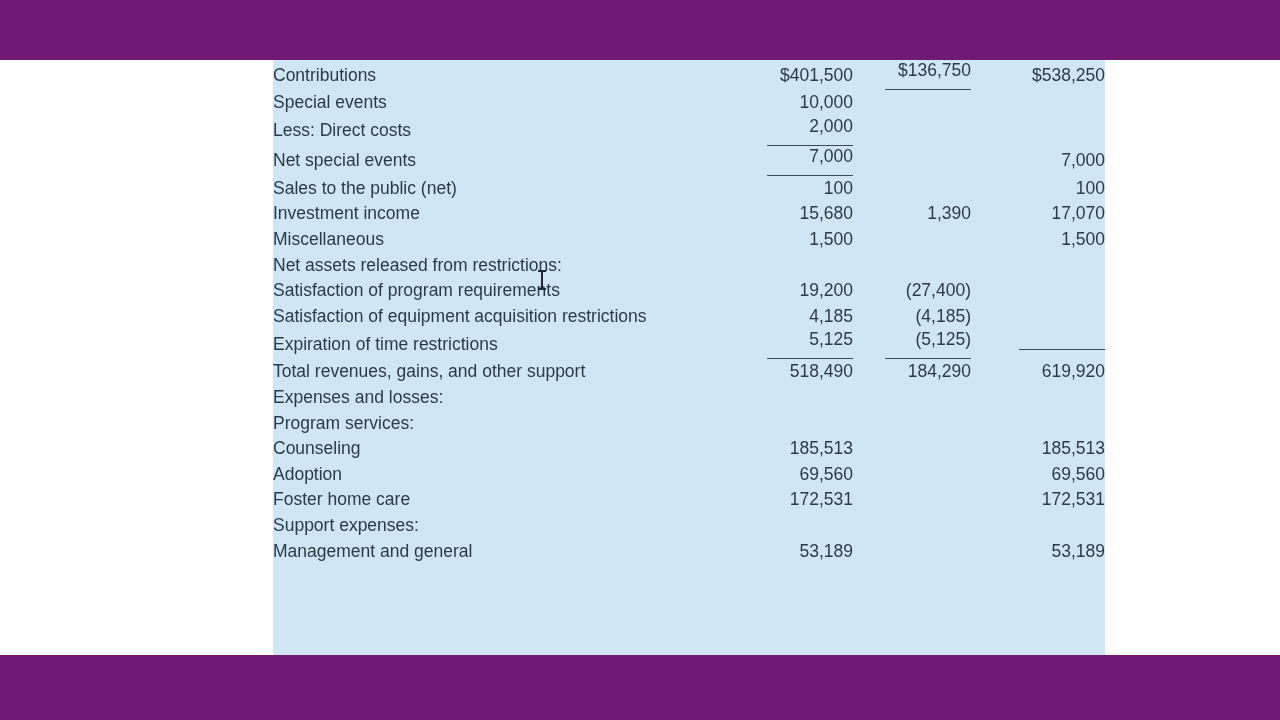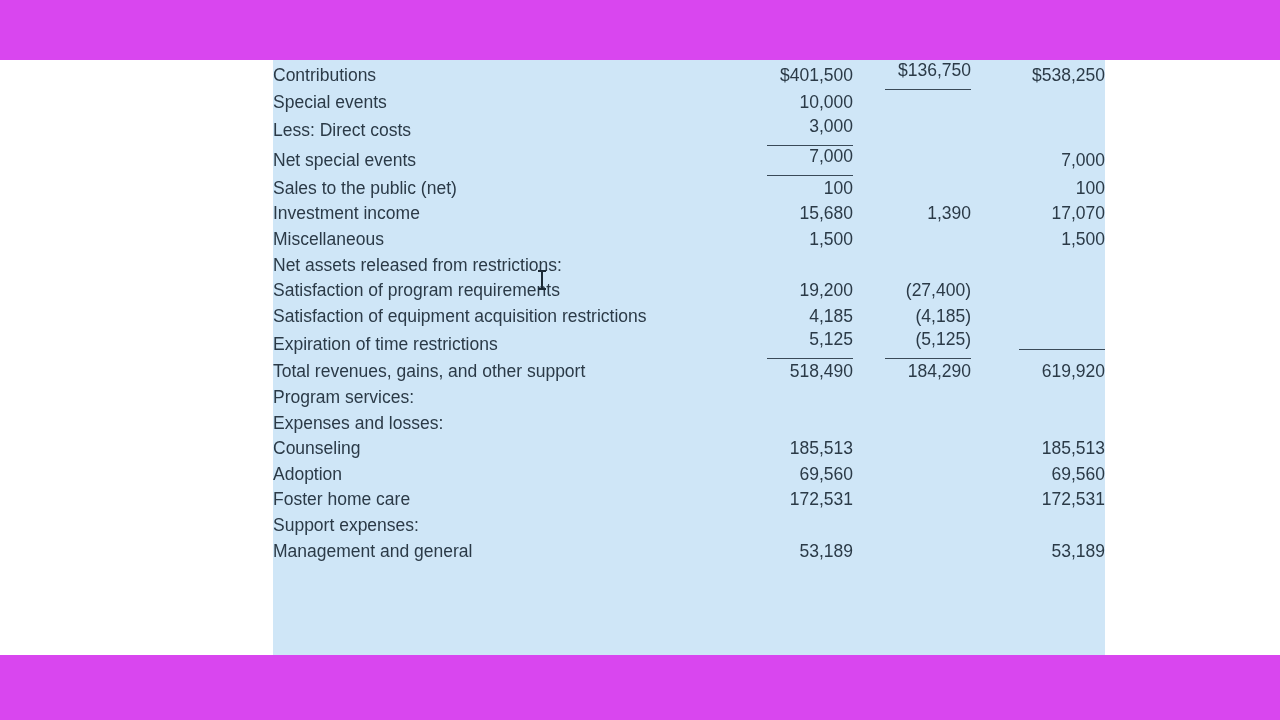--- a/index.html
+++ b/index.html
@@ -10,21 +10,21 @@
     height: 720px;
     overflow: hidden;
   }
   body {
     font-family: "Liberation Sans", sans-serif;
   }
   #screen {
     position: relative;
     width: 1280px;
     height: 720px;
-    background: #d946ef;
+    background: #701a75;
   }
   
   .page-white {
     position: absolute;
     left: 0;
     top: 60px;
     width: 1280px;
     height: 595px;
     background: #ffffff;
   }
@@ -143,21 +143,21 @@
               <td class="num"><span class="nbox wide">$538,250</span></td>
             </tr>
             <tr>
               <td class="label ind1">Special events</td>
               <td class="num"><span class="nbox">10,000</span></td>
               <td class="num"><span class="nbox"></span></td>
               <td class="num"><span class="nbox wide"></span></td>
             </tr>
             <tr>
               <td class="label ind1">Less: Direct costs</td>
-              <td class="num"><span class="nbox ul-single">3,000</span></td>
+              <td class="num"><span class="nbox ul-single">2,000</span></td>
               <td class="num"><span class="nbox"></span></td>
               <td class="num"><span class="nbox wide"></span></td>
             </tr>
             <tr>
               <td class="label ind1">Net special events</td>
               <td class="num"><span class="nbox ul-single">7,000</span></td>
               <td class="num"><span class="nbox"></span></td>
               <td class="num"><span class="nbox wide">7,000</span></td>
             </tr>
             <tr>
@@ -202,27 +202,27 @@
               <td class="num"><span class="nbox ul-single">(5,125)</span></td>
               <td class="num"><span class="blank-rule"></span></td>
             </tr>
             <tr>
               <td class="label ind2">Total revenues, gains, and other support</td>
               <td class="num"><span class="nbox">518,490</span></td>
               <td class="num"><span class="nbox">184,290</span></td>
               <td class="num"><span class="nbox wide">619,920</span></td>
             </tr>
             <tr>
+              <td class="label ind0">Expenses and losses:</td>
+              <td class="num"><span class="nbox"></span></td>
+              <td class="num"><span class="nbox"></span></td>
+              <td class="num"><span class="nbox wide"></span></td>
+            </tr>
+            <tr>
               <td class="label ind1">Program services:</td>
-              <td class="num"><span class="nbox"></span></td>
-              <td class="num"><span class="nbox"></span></td>
-              <td class="num"><span class="nbox wide"></span></td>
-            </tr>
-            <tr>
-              <td class="label ind0">Expenses and losses:</td>
               <td class="num"><span class="nbox"></span></td>
               <td class="num"><span class="nbox"></span></td>
               <td class="num"><span class="nbox wide"></span></td>
             </tr>
             <tr>
               <td class="label ind2">Counseling</td>
               <td class="num"><span class="nbox">185,513</span></td>
               <td class="num"><span class="nbox"></span></td>
               <td class="num"><span class="nbox wide">185,513</span></td>
             </tr>

